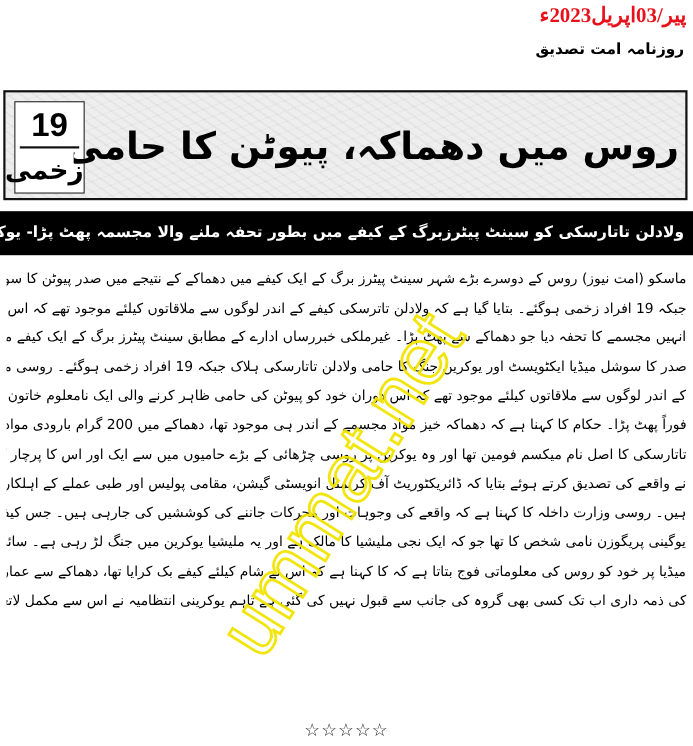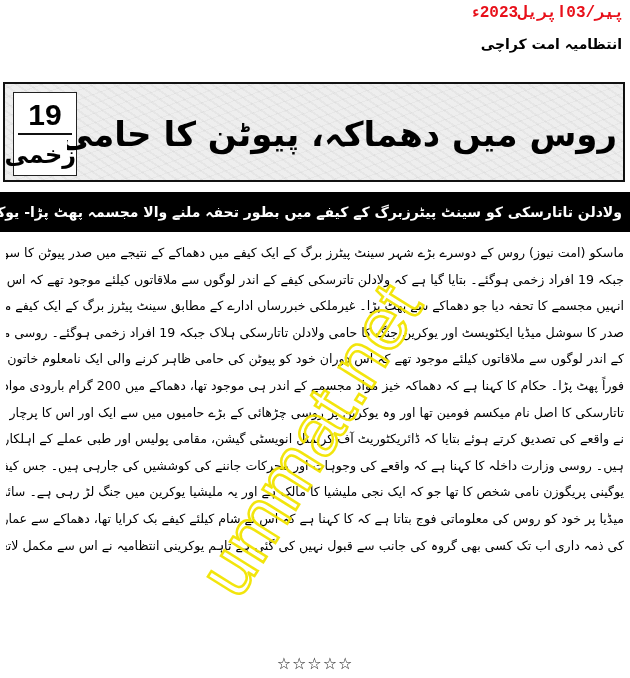--- a/index.html
+++ b/index.html
@@ -13,22 +13,22 @@
       position: relative;
       overflow: hidden;
       font-family: "DejaVu Sans", sans-serif;
       color: #000;
     }
     .date-line {
       position: absolute;
       top: 2px;
       right: 6px;
       direction: rtl;
-      font-family: Liberation Mono, monospace;
-      font-size: 16px;
+      font-family: Liberation Serif, serif;
+      font-size: 19px;
       font-weight: bold;
       color: #e8101a;
       white-space: nowrap;
       letter-spacing: -0.5px;
     }
     .paper-name {
       position: absolute;
       top: 36px;
       right: 8px;
       direction: rtl;
@@ -163,21 +163,21 @@
       pointer-events: none;
       opacity: 0.95;
       white-space: nowrap;
       line-height: 80px;
     }
   </style>
 </head>
 <body>
 
 <div class="date-line">پیر/03اپریل2023ء</div>
-<div class="paper-name">انتظامیہ امت کراچی</div>
+<div class="paper-name">روزنامہ امت تصدیق</div>
 
 <div class="headline-box">
   <div class="count-box">
     <span class="count-num">19</span>
     <span class="count-label">زخمی</span>
   </div>
   <div class="headline-text">روس میں دھماکہ، پیوٹن کا حامی سوشل میڈیا ایکٹیوسٹ مارا گیا</div>
 </div>
 
 <div class="subhead-bar">ولادلن تاتارسکی کو سینٹ پیٹرزبرگ کے کیفے میں بطور تحفہ ملنے والا مجسمہ پھٹ پڑا- یوکرین کا اظہار لاتعلقی</div>

